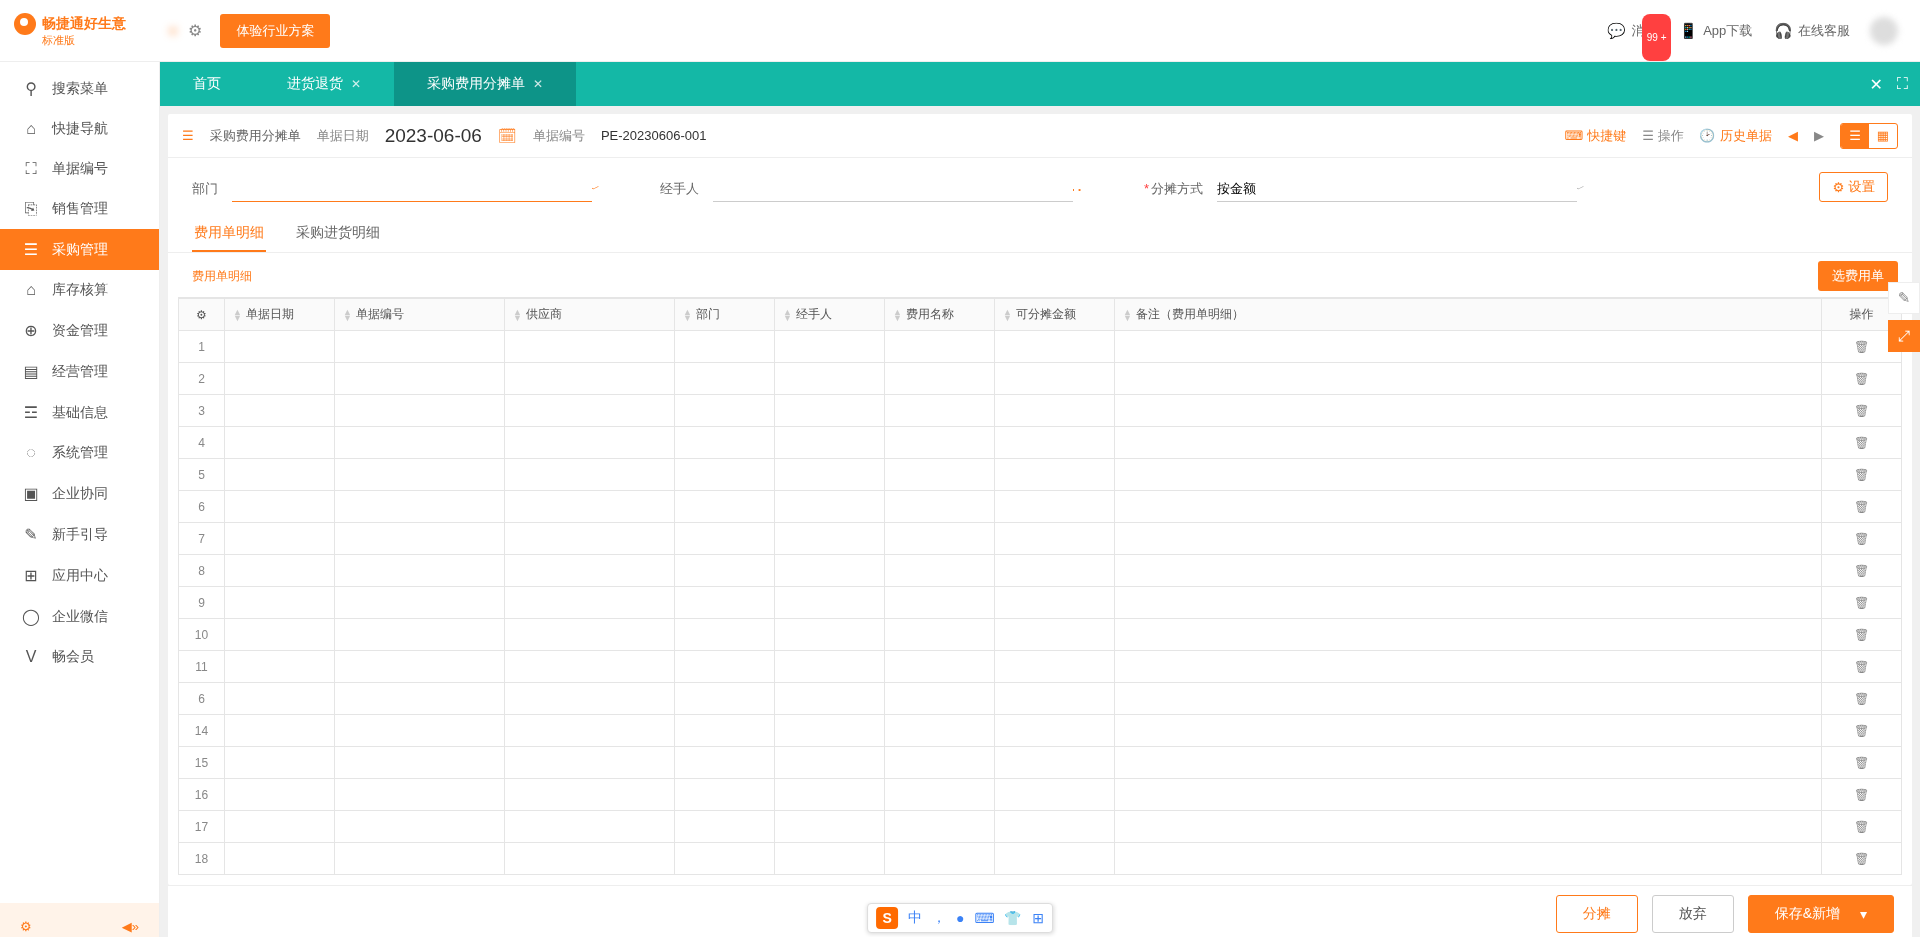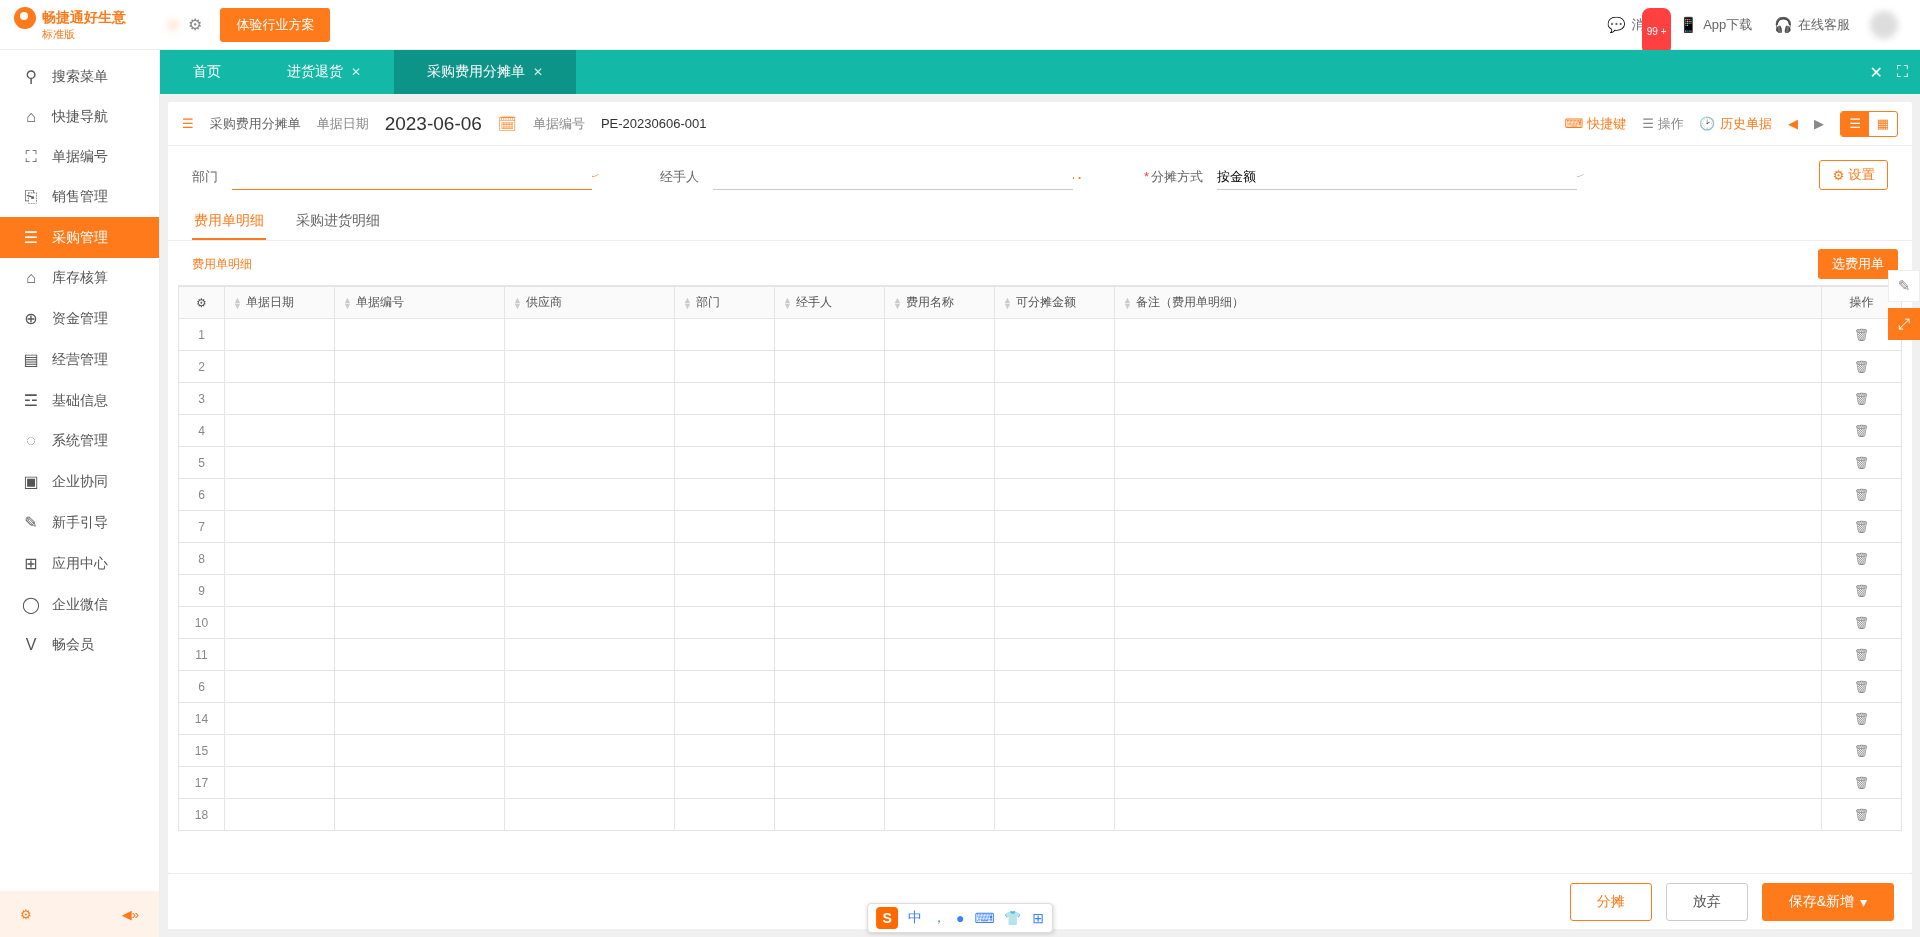--- a/index.html
+++ b/index.html
@@ -1,19 +1,19 @@
 <!DOCTYPE html>
 <html><head>
 <meta charset="utf-8">
 <style>
 * { margin:0; padding:0; box-sizing:border-box; font-family:"Microsoft YaHei","PingFang SC",sans-serif; }
 body { background:#f5f5f5; font-size:13px; color:#333; overflow:hidden; width:1920px; height:937px; }
 
 
-.topbar { height:50px; background:#fff; display:flex; align-items:center; padding:0 14px; border-bottom:1px solid #eee; }
+.topbar { height:62px; background:#fff; display:flex; align-items:center; padding:0 14px; border-bottom:1px solid #eee; }
 .logo-wrap { display:flex; flex-direction:column; margin-right:28px; }
 .logo-row { display:flex; align-items:center; gap:6px; }
 .logo-mark { width:22px; height:22px; background:#ff7a1a; border-radius:50%; position:relative; }
 .logo-mark::after { content:""; position:absolute; left:6px; top:5px; width:8px; height:8px; background:#fff; border-radius:50%; }
 .logo-txt { color:#ff7a1a; font-weight:600; font-size:14px; }
 .logo-sub { color:#ff7a1a; font-size:11px; margin-left:28px; margin-top:-2px;}
 .company-sel { flex:0 0 auto; display:flex; align-items:center; gap:10px; color:#999; filter:blur(4px); }
 .chev-d { color:#ff7a1a; font-size:12px; margin-left:6px; }
 .gear-top { color:#888; font-size:16px; margin-left:12px; cursor:pointer; }
 .promo-btn { margin-left:18px; background:#ff7a1a; color:#fff; border:none; border-radius:3px; padding:8px 16px; font-size:13px; cursor:pointer; }
@@ -93,21 +93,21 @@
 .col-idx { width:46px; text-align:center;}
 .col-op  { width:80px; text-align:center;}
 td.op { text-align:center; color:#888; cursor:pointer;}
 td.idx { text-align:center; color:#888;}
 
 
 .actbar { height:56px; background:#fff; border-top:1px solid #eee; display:flex; align-items:center; justify-content:flex-end; gap:14px; padding:0 18px; margin:0 8px 8px;}
 .btn { border-radius:3px; padding:9px 26px; font-size:14px; cursor:pointer; }
 .btn-outline-or { border:1px solid #ff7a1a; color:#ff7a1a; background:#fff;}
 .btn-outline-gr { border:1px solid #ccc; color:#555; background:#fff;}
-.btn-solid { border:1px solid #ff7a1a; background:#ff7a1a; color:#fff; display:flex; align-items:center; gap:6px;}
+.btn-solid { border:1px solid #ff7a1a; background:#ff7a1a; color:#fff; display:flex; align-items:center; gap:20px;}
 
 
 .float-tools { position:absolute; right:0; top:220px; display:flex; flex-direction:column; gap:6px;}
 .float-tools div { width:32px; height:32px; background:#fff; border:1px solid #eee; display:flex; align-items:center; justify-content:center; color:#888; cursor:pointer; font-size:15px;}
 .float-tools div.hot { background:#ff7a1a; color:#fff; border-color:#ff7a1a;}
 
 
 .ime { position:fixed; left:50%; bottom:4px; transform:translateX(-50%); display:flex; align-items:center; background:#fff; border:1px solid #ddd; border-radius:4px; padding:3px 8px; gap:10px; box-shadow:0 1px 4px rgba(0,0,0,.15); font-size:14px;}
 .ime .s { width:22px;height:22px;background:#ff6a00;color:#fff;border-radius:4px;display:flex;align-items:center;justify-content:center;font-weight:bold;}
 .ime span { color:#3b82f6; cursor:pointer;}
@@ -478,20 +478,32 @@
                 <td></td>
                 <td></td>
                 <td></td>
                 <td></td>
                 <td></td>
                 <td></td>
                 <td></td>
                 <td class="op">🗑</td>
               </tr>
               <tr>
+                <td class="idx">16</td>
+                <td></td>
+                <td></td>
+                <td></td>
+                <td></td>
+                <td></td>
+                <td></td>
+                <td></td>
+                <td></td>
+                <td class="op">🗑</td>
+              </tr>
+              <tr>
                 <td class="idx">17</td>
                 <td></td>
                 <td></td>
                 <td></td>
                 <td></td>
                 <td></td>
                 <td></td>
                 <td></td>
                 <td></td>
                 <td class="op">🗑</td>

